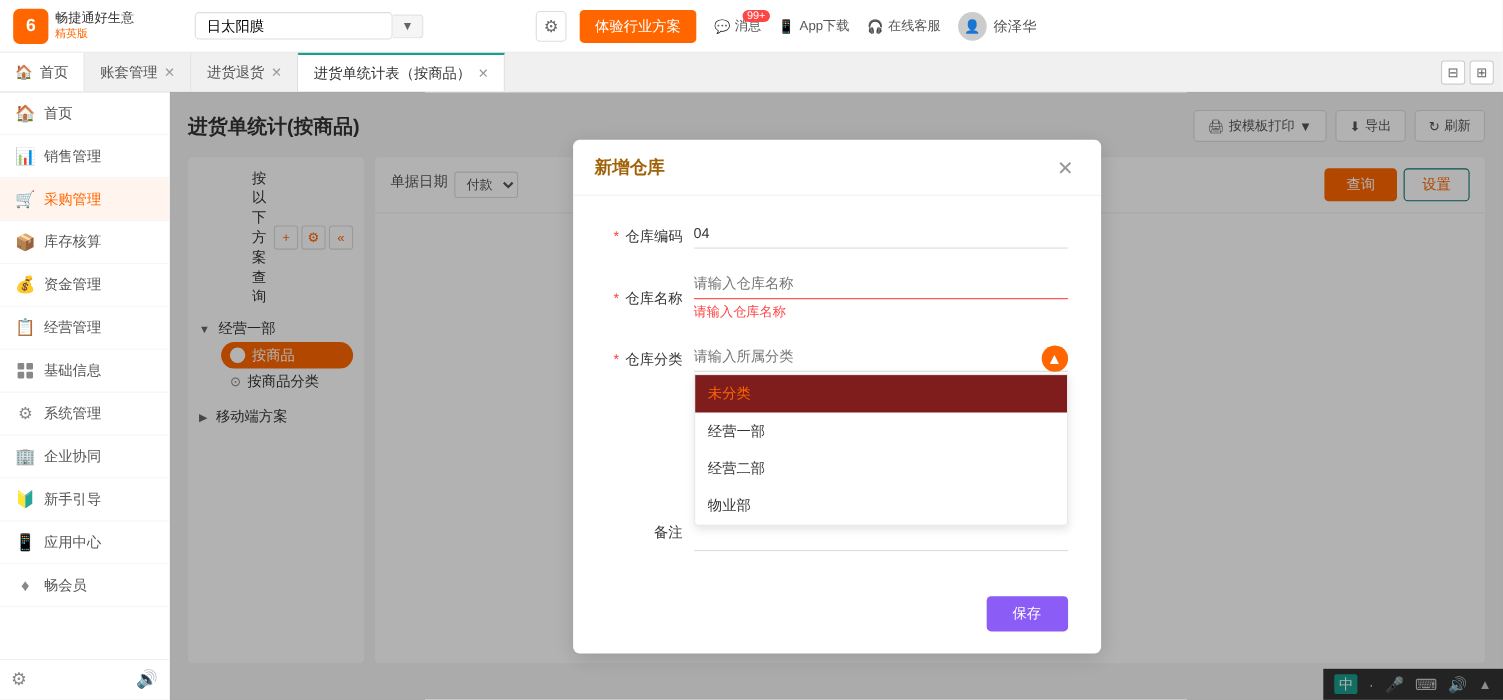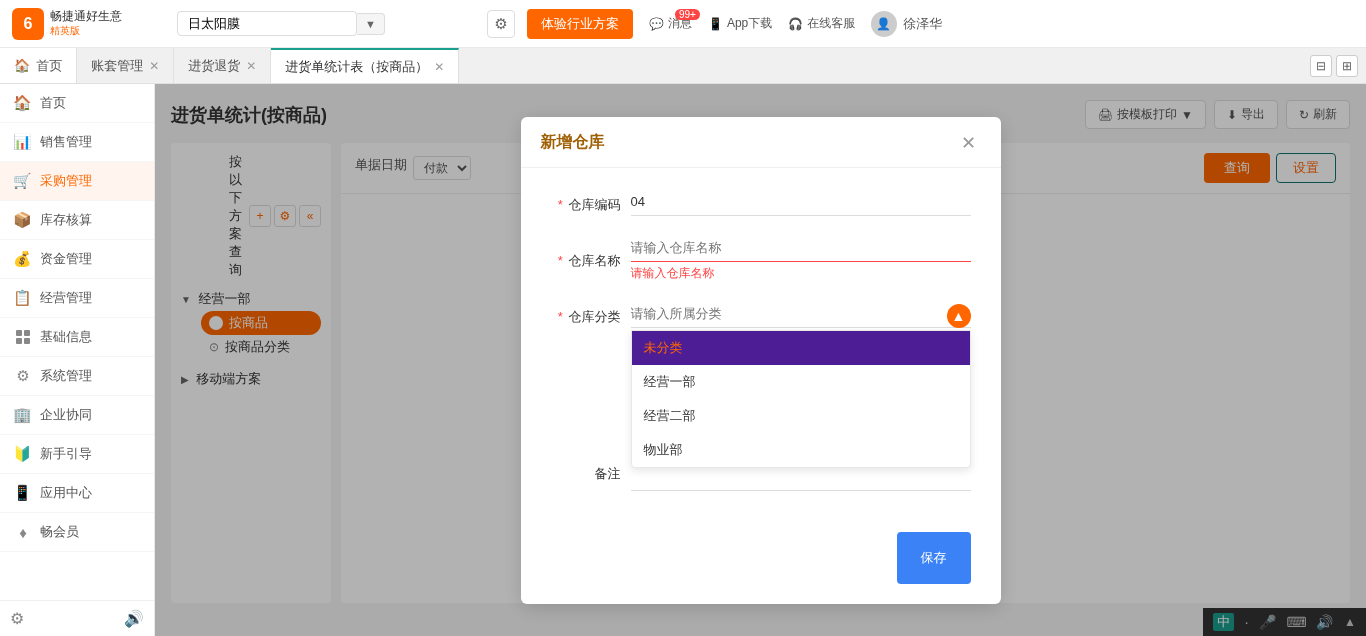--- a/index.html
+++ b/index.html
@@ -443,45 +443,45 @@
       box-shadow: 0 3px 8px rgba(0,0,0,0.1);
       z-index: 10;
       margin-top: 2px;
     }
     .dropdown-item {
       padding: 8px 12px;
       font-size: 13px;
       color: #333;
       cursor: pointer;
     }
-    .dropdown-item.selected { background: #4c1d95; color: #ff6600; }
+    .dropdown-item.selected { background: #7f1d1d; color: #ff6600; }
 
     .form-textarea {
       width: 100%;
       border: none;
       border-bottom: 1px solid #ddd;
       padding: 6px 0;
       font-size: 13px;
       outline: none;
       color: #333;
       resize: none;
       font-family: inherit;
     }
 
     .dialog-footer {
       padding: 10px 30px 0;
       display: flex;
       justify-content: flex-end;
     }
     .btn-save {
-      background: #3b82f6;
+      background: #8b5cf6;
       color: #fff;
       border: none;
       border-radius: 4px;
-      padding: 17px 24px;
+      padding: 7px 24px;
       cursor: pointer;
       font-size: 13px;
     }
 
     
     .sidebar-bottom {
       margin-top: auto;
       display: flex;
       align-items: center;
       justify-content: space-between;

